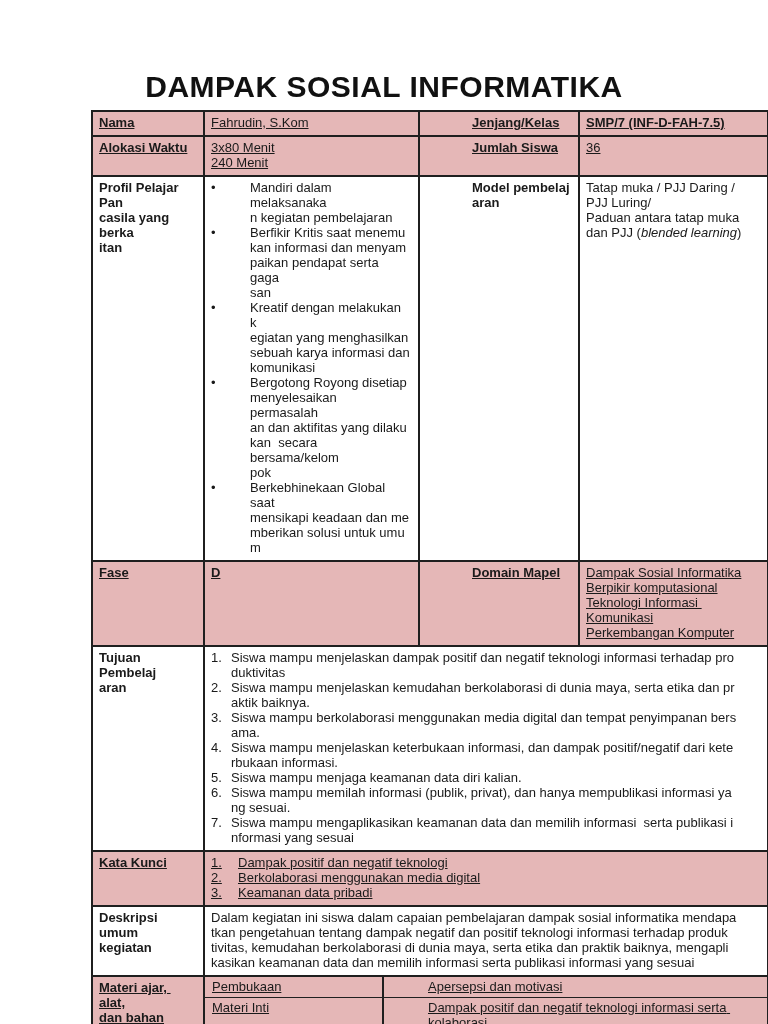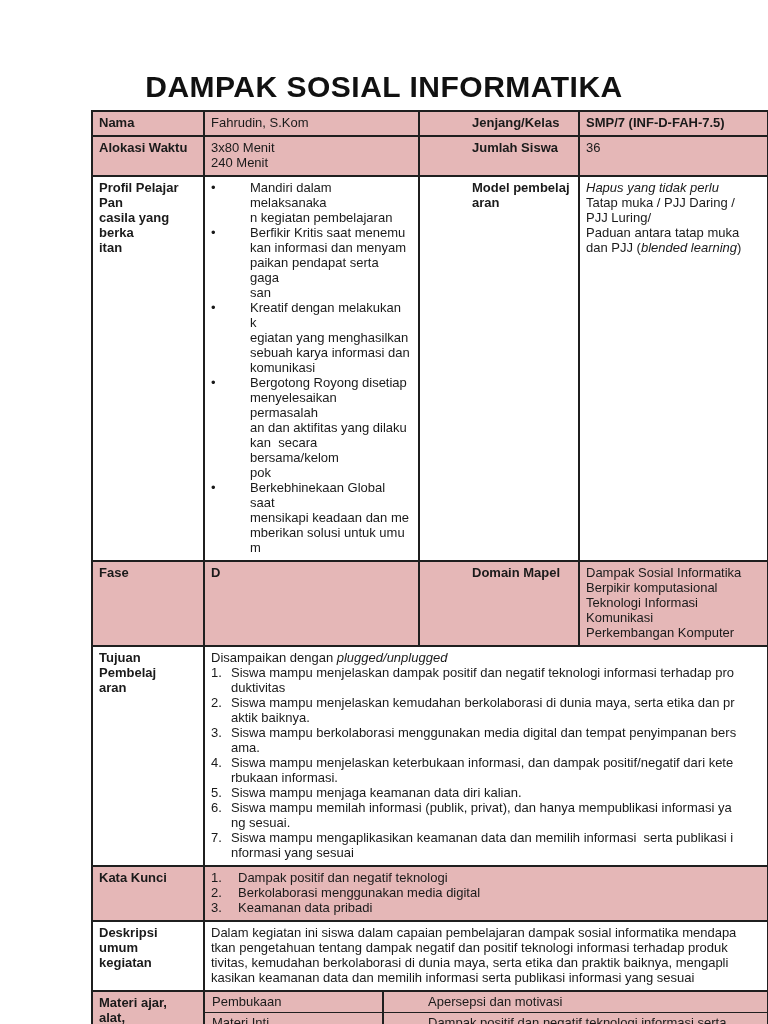--- a/index.html
+++ b/index.html
@@ -15,21 +15,21 @@
     position:absolute;top:70px;left:0;width:768px;
     text-align:center;font-size:30px;font-weight:bold;letter-spacing:.5px;color:#111;
   }
   .lesson-table{
     position:absolute;top:110px;left:91px;width:678px;
     border:2px solid var(--border-col);
     font-size:13px;line-height:15px;
   }
   .trow{display:flex;border-bottom:2px solid var(--border-col);align-items:stretch;}
   .trow:last-child{border-bottom:none;}
-  .trow.pink{background:var(--row-pink);}
+  .trow.pink{background:var(--row-pink);text-decoration:underline;}
   .cell{padding:3px 8px 5px 6px;border-right:2px solid var(--border-col);}
   .cell:last-child{border-right:none;}
   .c1{width:112px;flex:0 0 112px;}
   .c2{width:215px;flex:0 0 215px;}
   .c3{width:114px;flex:0 0 114px;margin-left:46px;}
   .c4{flex:1 1 auto;min-width:0;}
   .cmerge{flex:1 1 auto;min-width:0;}
   .label{font-weight:bold;}
   .pre{white-space:pre-wrap;}
   .italic{font-style:italic;}
@@ -117,41 +117,39 @@
               <span class="litext pre">Berkebhinekaan Global saat
 mensikapi keadaan dan me
 mberikan solusi untuk umu
 m</span>
             </div>
           </div>
       </div>
       <div class="cell c3 label pre">Model pembelaj
 aran</div>
       <div class="cell c4">
-        <div class="italic">Hapus yang tidak perlu</div>
         <div class="pre"><span>Tatap muka / PJJ Daring / PJJ Luring/
 Paduan antara tatap muka dan PJJ (</span><span class="italic">blended learning</span><span>)</span></div>
       </div>
     </div>
 
     <div class="trow pink">
       <div class="cell c1 label">Fase</div>
       <div class="cell c2 label">D</div>
       <div class="cell c3 label">Domain Mapel</div>
       <div class="cell c4 pre">Dampak Sosial Informatika
 Berpikir komputasional
 Teknologi Informasi Komunikasi
 Perkembangan Komputer</div>
     </div>
 
     <div class="trow">
       <div class="cell c1 label pre">Tujuan  Pembelaj
 aran</div>
       <div class="cell cmerge">
-        <div><span>Disampaikan dengan </span><span class="italic">plugged/unplugged</span></div>
         <div class="nlist">
 
             <div class="li">
               <span class="marker">1.</span>
               <span class="litext pre">Siswa mampu menjelaskan dampak positif dan negatif teknologi informasi terhadap pro
 duktivitas</span>
             </div>
 
             <div class="li">
               <span class="marker">2.</span>

